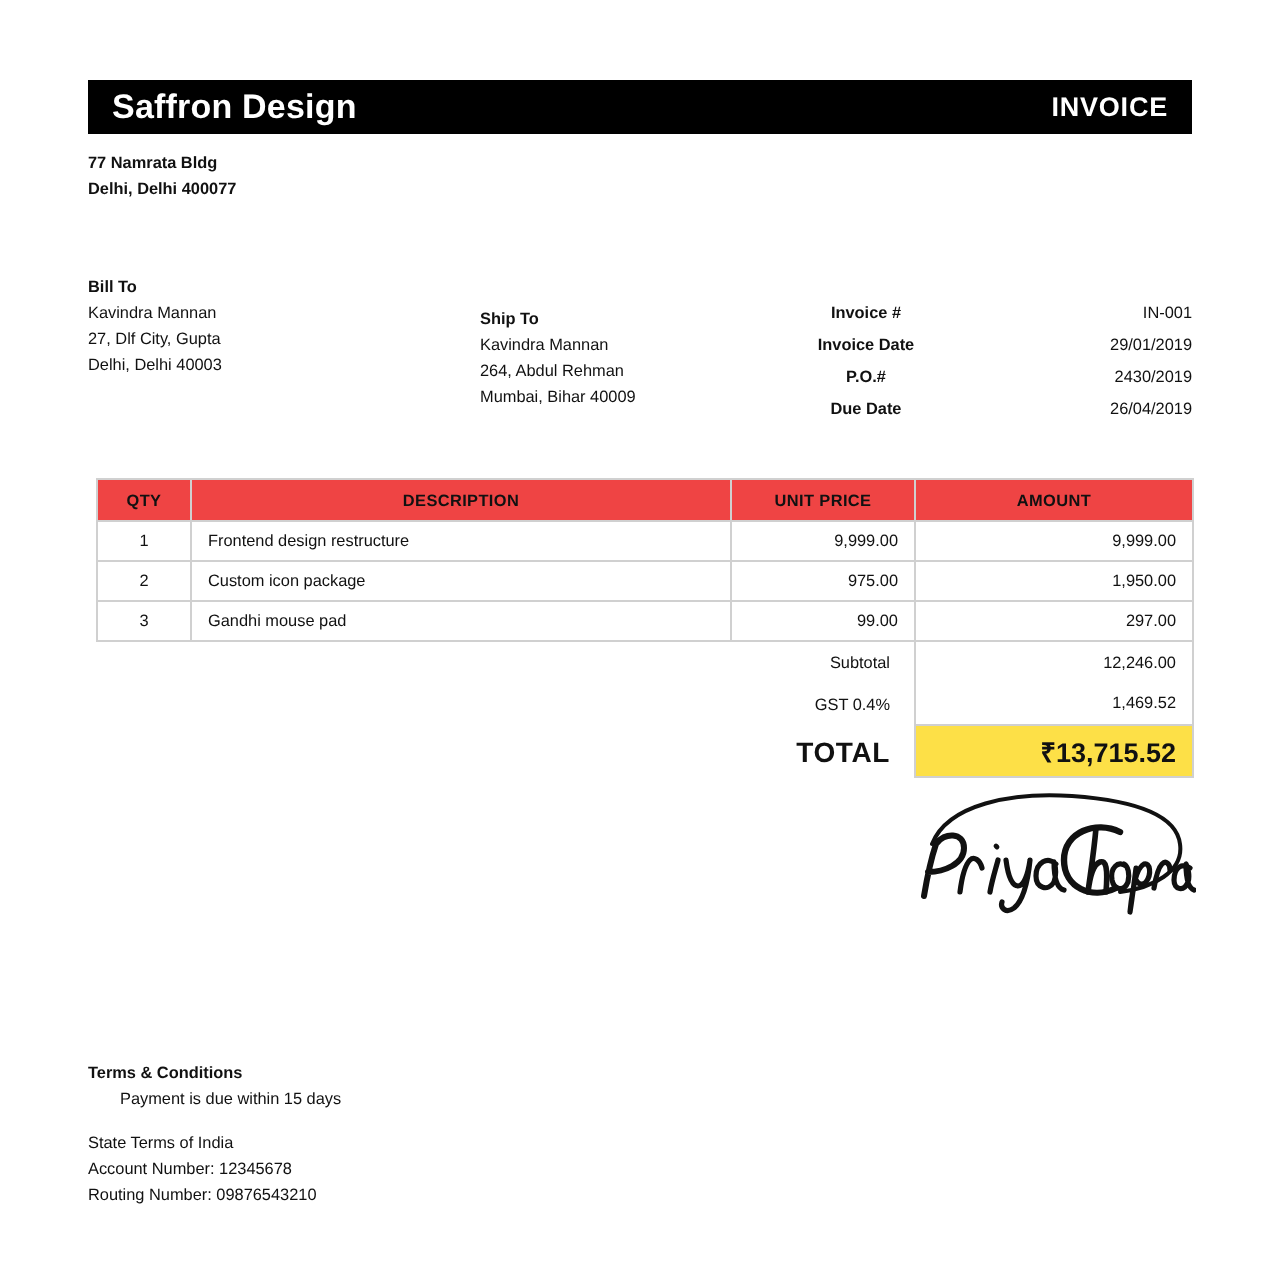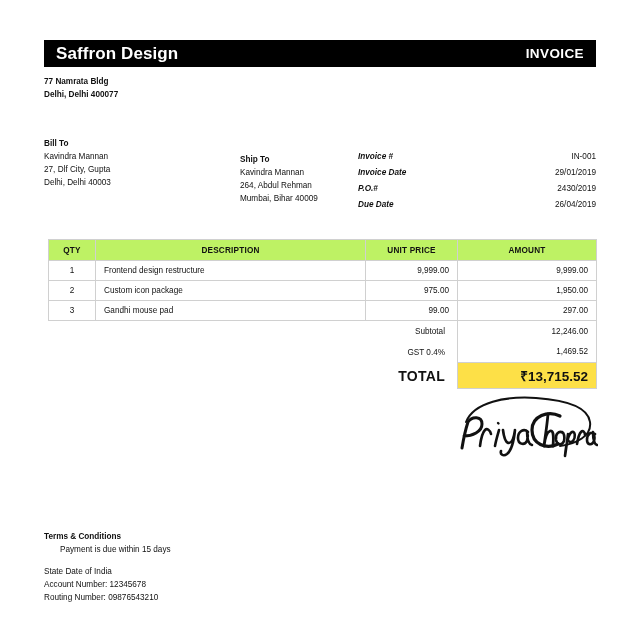--- a/index.html
+++ b/index.html
@@ -92,26 +92,25 @@
   }
   .meta-row {
     display: flex;
     justify-content: flex-end;
     align-items: baseline;
     height: 16px;
   }
   .meta-label {
     font-size: 8.2px;
     font-weight: bold;
-    text-align: left;
+    text-align: center;
     width: 160px;
     padding-right: 10px;
     box-sizing: border-box;
     color: #111111;
-    font-style: italic;
   }
   .meta-value {
     font-size: 8.2px;
     text-align: right;
     width: 78px;
     color: #111111;
   }
 
   
   .items {
@@ -124,21 +123,21 @@
   }
   .items th, .items td {
     border: 1px solid #d0d0d0;
     font-size: 8.2px;
     color: #111111;
     height: 20px;
     padding: 0 8px;
     box-sizing: border-box;
   }
   .items thead th {
-    background: #bef264;
+    background: #ef4444;
     font-weight: bold;
     text-align: center;
     letter-spacing: 0.2px;
     height: 21px;
   }
   .col-qty   { width: 47px; }
   .col-desc  { width: 270px; }
   .col-unit  { width: 92px; }
   .col-amt   { width: 139px; }
 
@@ -341,18 +340,18 @@
 
         <path d="M147 38 C143 35, 139 38, 139 44 C139 49, 144 50, 146 45 C147 42, 146 38, 145 36 C145 43, 146 48, 149 49" stroke-width="2.6"></path>
       </g>
     </svg>
   </div>
 
   <div class="terms">
     <span class="terms-title">Terms &amp; Conditions</span>
     <span class="terms-line">Payment is due within 15 days</span>
     <div class="terms-gap"></div>
-    <span class="bank-line">State Date of India</span>
+    <span class="bank-line">State Terms of India</span>
     <span class="bank-line">Account Number: 12345678</span>
     <span class="bank-line">Routing Number: 09876543210</span>
   </div>
 
 </div>
 
 </body></html>

